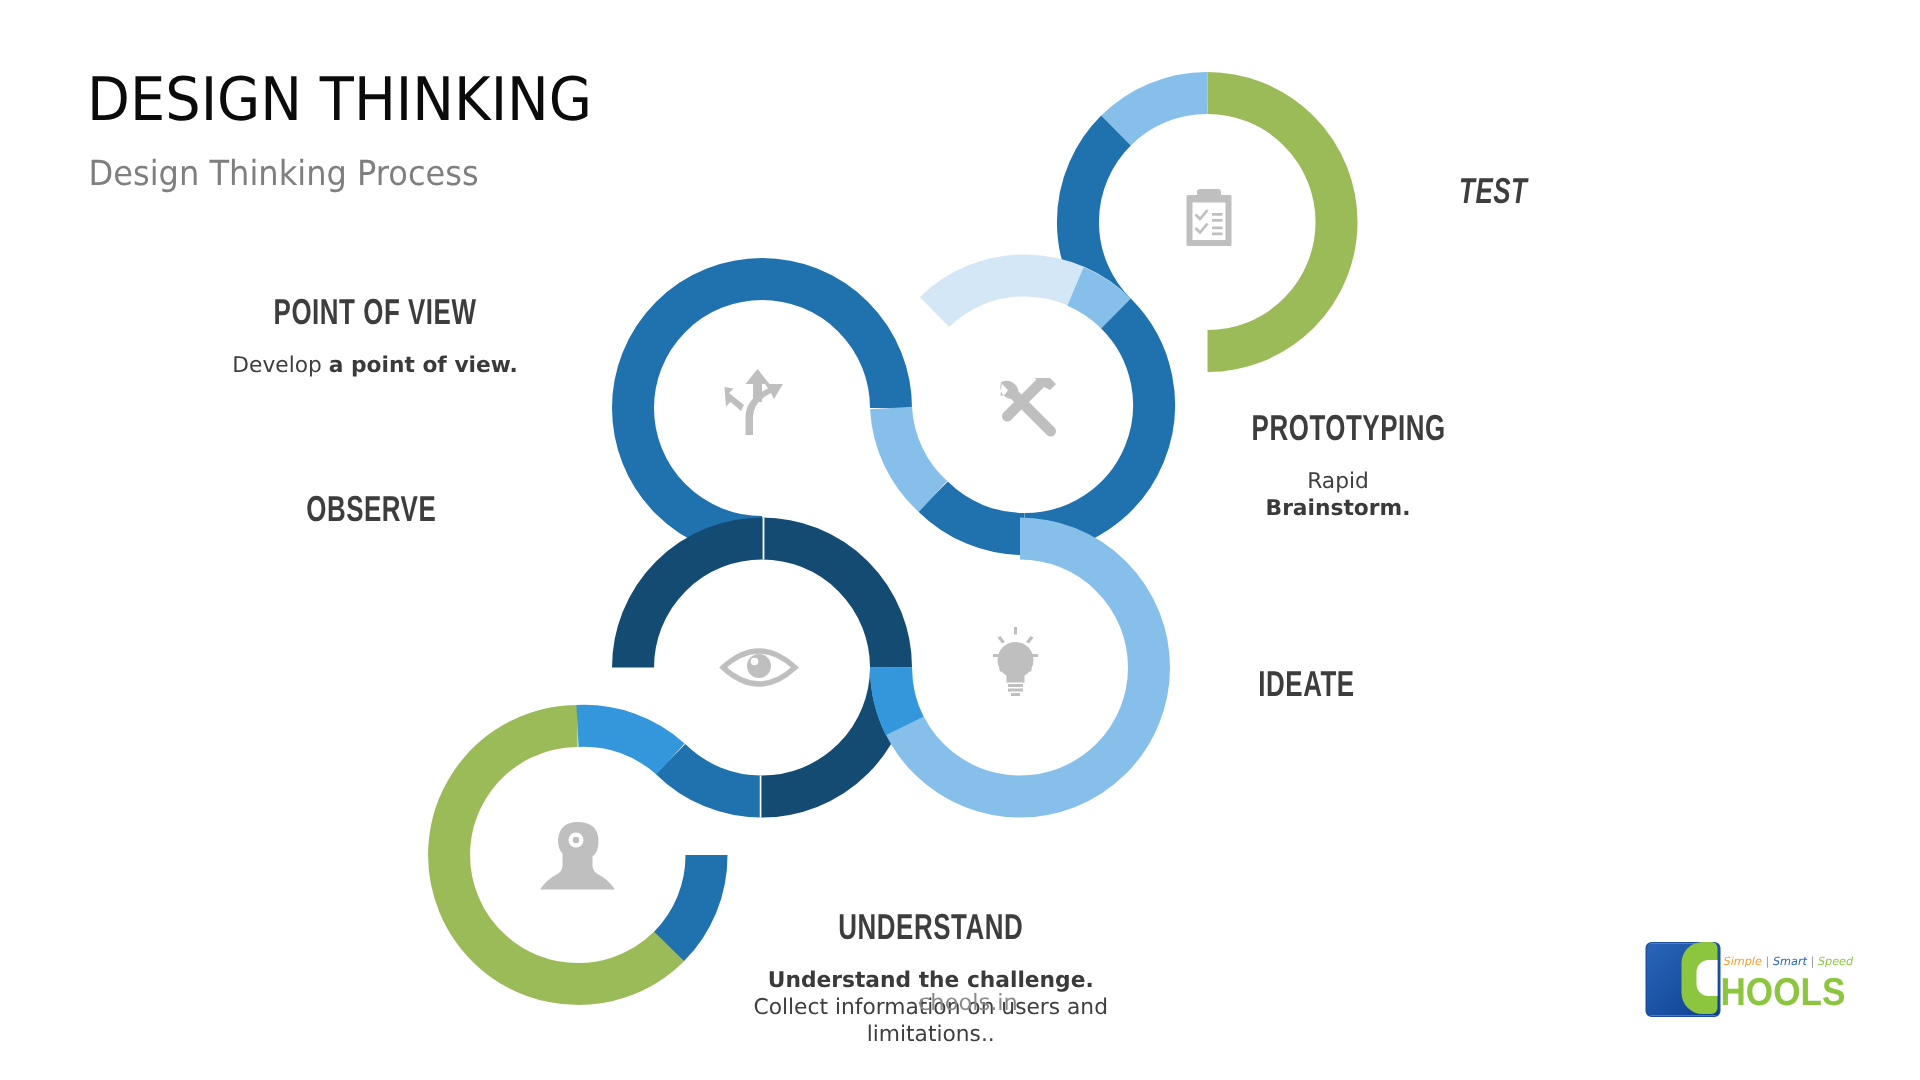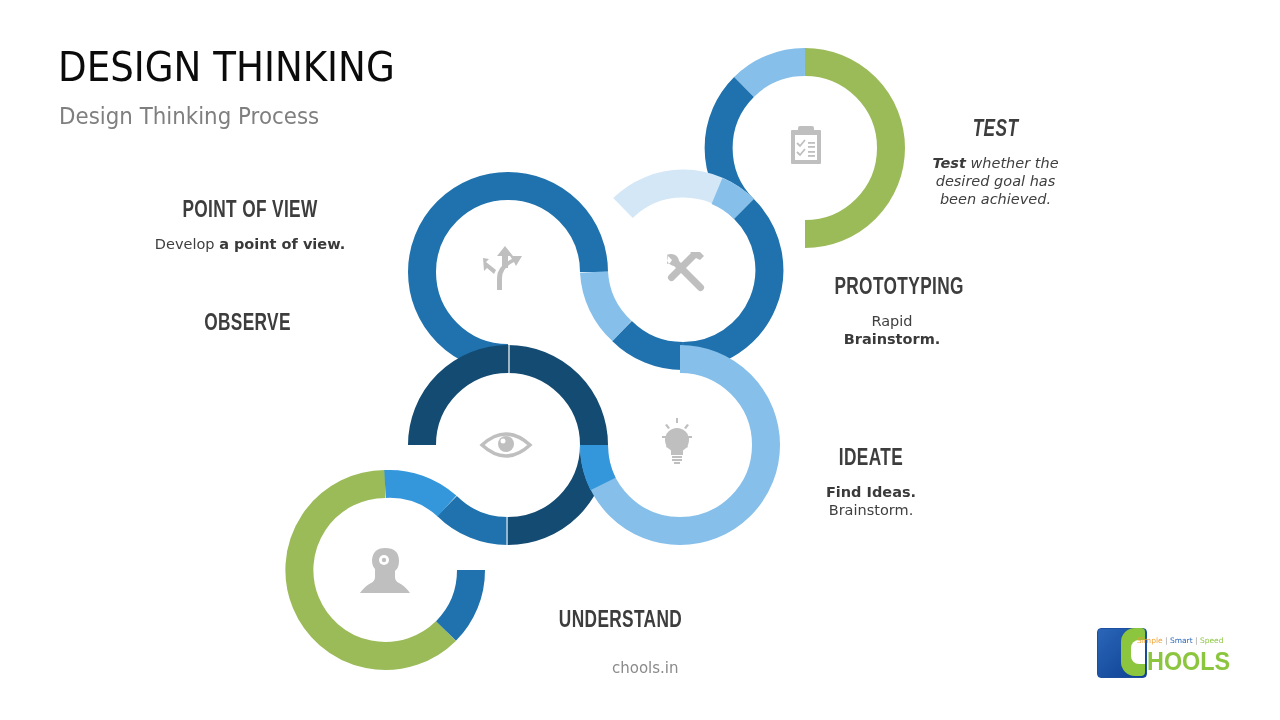--- a/index.html
+++ b/index.html
@@ -9,21 +9,21 @@
   svg.diagram { position: absolute; left: 0; top: 0; }
   .step { position: absolute; text-align: center; color: #404040; }
   .step .head { font-family: "Liberation Sans", sans-serif; font-weight: bold; font-size: 24px; color: #3d3d3d; transform: scaleX(0.72); letter-spacing: 0.5px; white-space: nowrap; line-height: 28px; }
   .step .desc { font-family: "DejaVu Sans", sans-serif; font-size: 14.5px; line-height: 18px; margin-top: 12px; color: #3f3f3f; }
   .step .desc b { font-weight: bold; color: #3a3a3a; }
   .footer-url { position: absolute; left: 612px; top: 659px; font-family: "DejaVu Sans", sans-serif; font-size: 15px; color: #8a8a8a; }
   .logo { position: absolute; left: 1097px; top: 628px; width: 130px; height: 50px; }
   .logo .box { position: absolute; left: 0; top: 0; width: 48px; height: 48px; border-radius: 4px; background: linear-gradient(135deg, #2a66b8 0%, #0d3f91 100%); border: 1px solid #1d4f9e; }
   .logo .cshape { position: absolute; left: 24px; top: 0; width: 24px; height: 48px; background: #8cc63f; border-radius: 14px 4px 4px 14px; }
   .logo .cshape::after { content: ""; position: absolute; left: 10px; top: 12px; width: 14px; height: 24px; background: #ffffff; border-radius: 8px 0 0 8px; }
-  .logo .tag { position: absolute; left: 40px; top: 8px; font-family: "DejaVu Sans", sans-serif; font-size: 7.5px; white-space: nowrap; }
+  .logo .tag { position: absolute; left: 52px; top: 8px; font-family: "DejaVu Sans", sans-serif; font-size: 7.5px; white-space: nowrap; font-style: italic; }
   .logo .tag .t1 { color: #f0a030; }
   .logo .tag .t2 { color: #2a66b8; }
   .logo .tag .t3 { color: #8cc63f; }
   .logo .tag .sep { color: #999; }
   .logo .word { position: absolute; left: 50px; top: 18px; font-family: "Liberation Sans", sans-serif; font-weight: bold; font-size: 26px; color: #8cc63f; letter-spacing: 0px; transform: scaleX(0.9); transform-origin: left top; }
 </style>
 </head>
 <body>
 
 <div class="title">DESIGN THINKING</div>
@@ -137,49 +137,46 @@
   </g>
 </svg>
 
 <div class="step" style="left:125px; top:195px; width:250px;">
   <div class="head">POINT OF VIEW</div>
   <div class="desc">
     <span>Develop </span><b>a point of view.</b><br>
   </div>
 </div>
 
-<div class="step" style="left:110px; top:308px; width:275px;">
+<div class="step" style="left:110px; top:326px; width:275px;">
   <div class="head">OBSERVE</div>
 </div>
 
 <div class="step" style="left:918px; top:114px; width:155px;font-style:italic;">
   <div class="head">TEST</div>
-  <div class="desc">
-    <b>Test</b><span> whether the desired goal has been achieved.</span>
-  </div>
 </div>
 
 <div class="step" style="left:812px; top:272px; width:160px;">
   <div class="head">PROTOTYPING</div>
   <div class="desc">
     <span>Rapid</span><br>
     <b>Brainstorm.</b>
   </div>
 </div>
 
 <div class="step" style="left:810px; top:443px; width:122px;">
   <div class="head">IDEATE</div>
-  <div class="desc">
-    <b>Find Ideas.</b><br>
-    <span>Brainstorm.</span>
-  </div>
 </div>
 
 <div class="step" style="left:488px; top:565px; width:265px;margin-top:40px;">
   <div class="head">UNDERSTAND</div>
+  <div class="desc">
+    <b>Understand the challenge.</b><br>
+    <span>Collect information on users and limitations..</span>
+  </div>
 </div>
 
 <div class="footer-url">chools.in</div>
 
 <div class="logo">
   <div class="box"></div>
   <div class="cshape"></div>
   <div class="tag">
     <span class="t1">Simple</span>
     <span class="sep">|</span>

